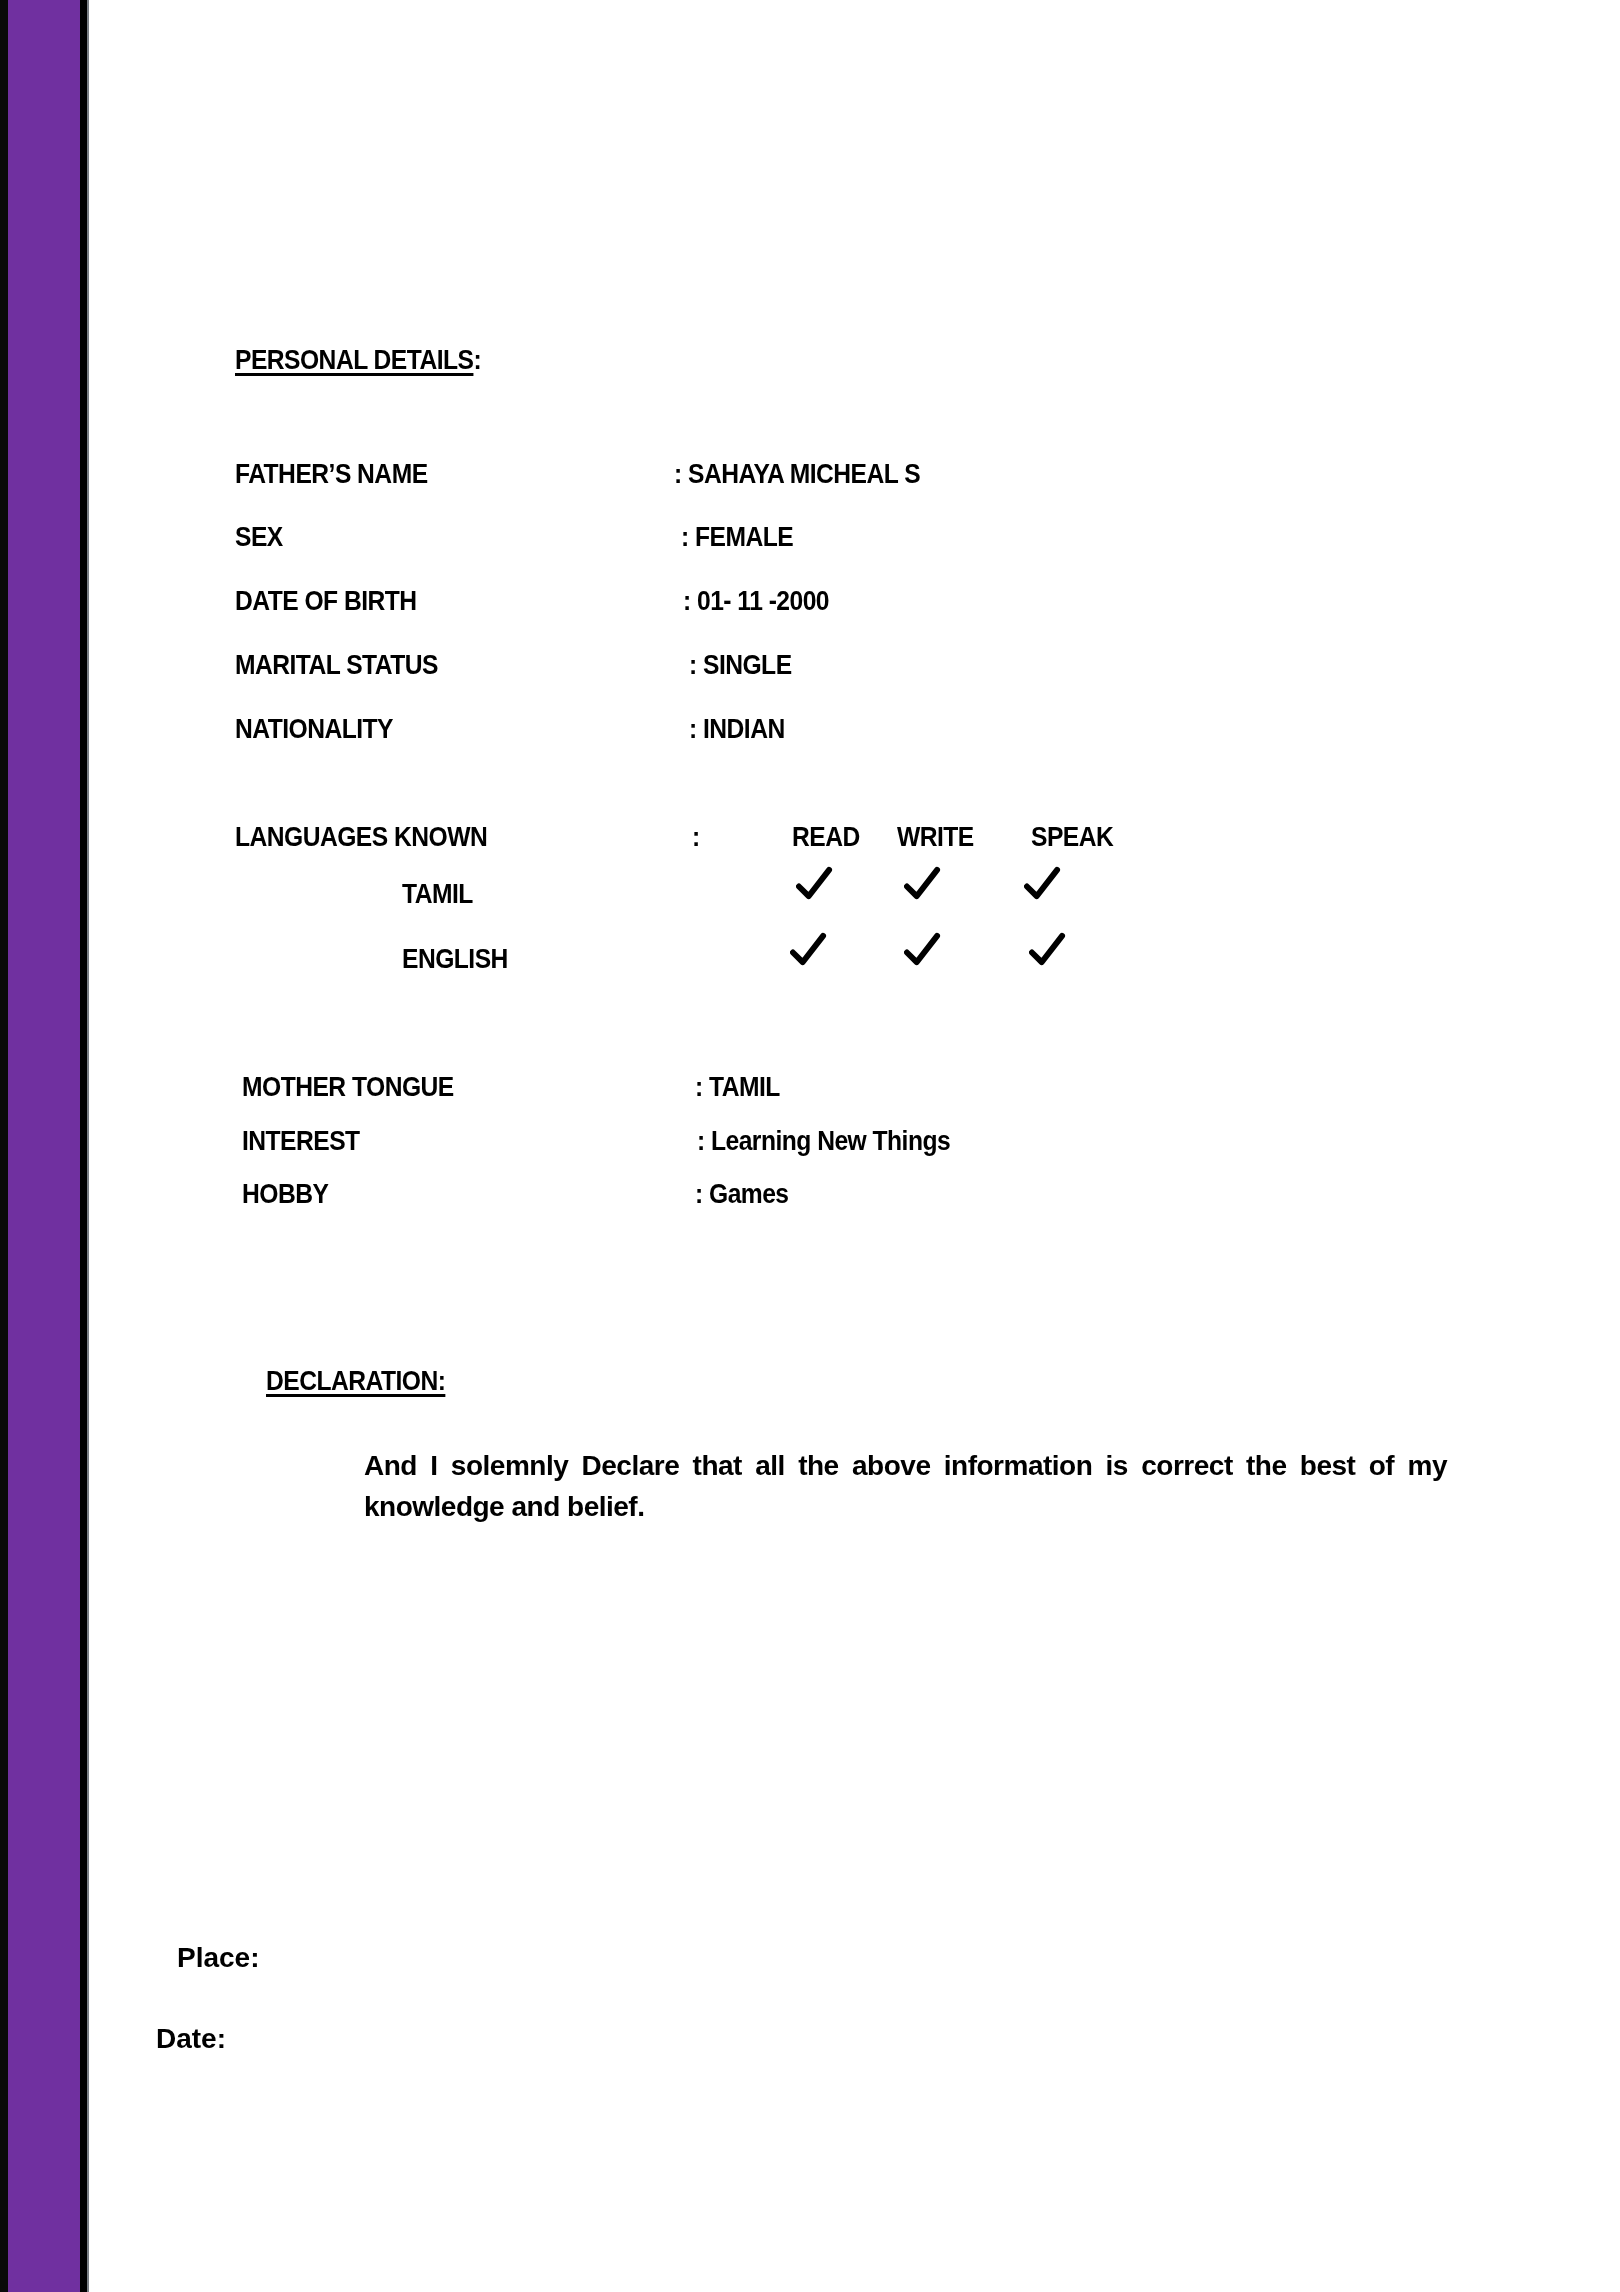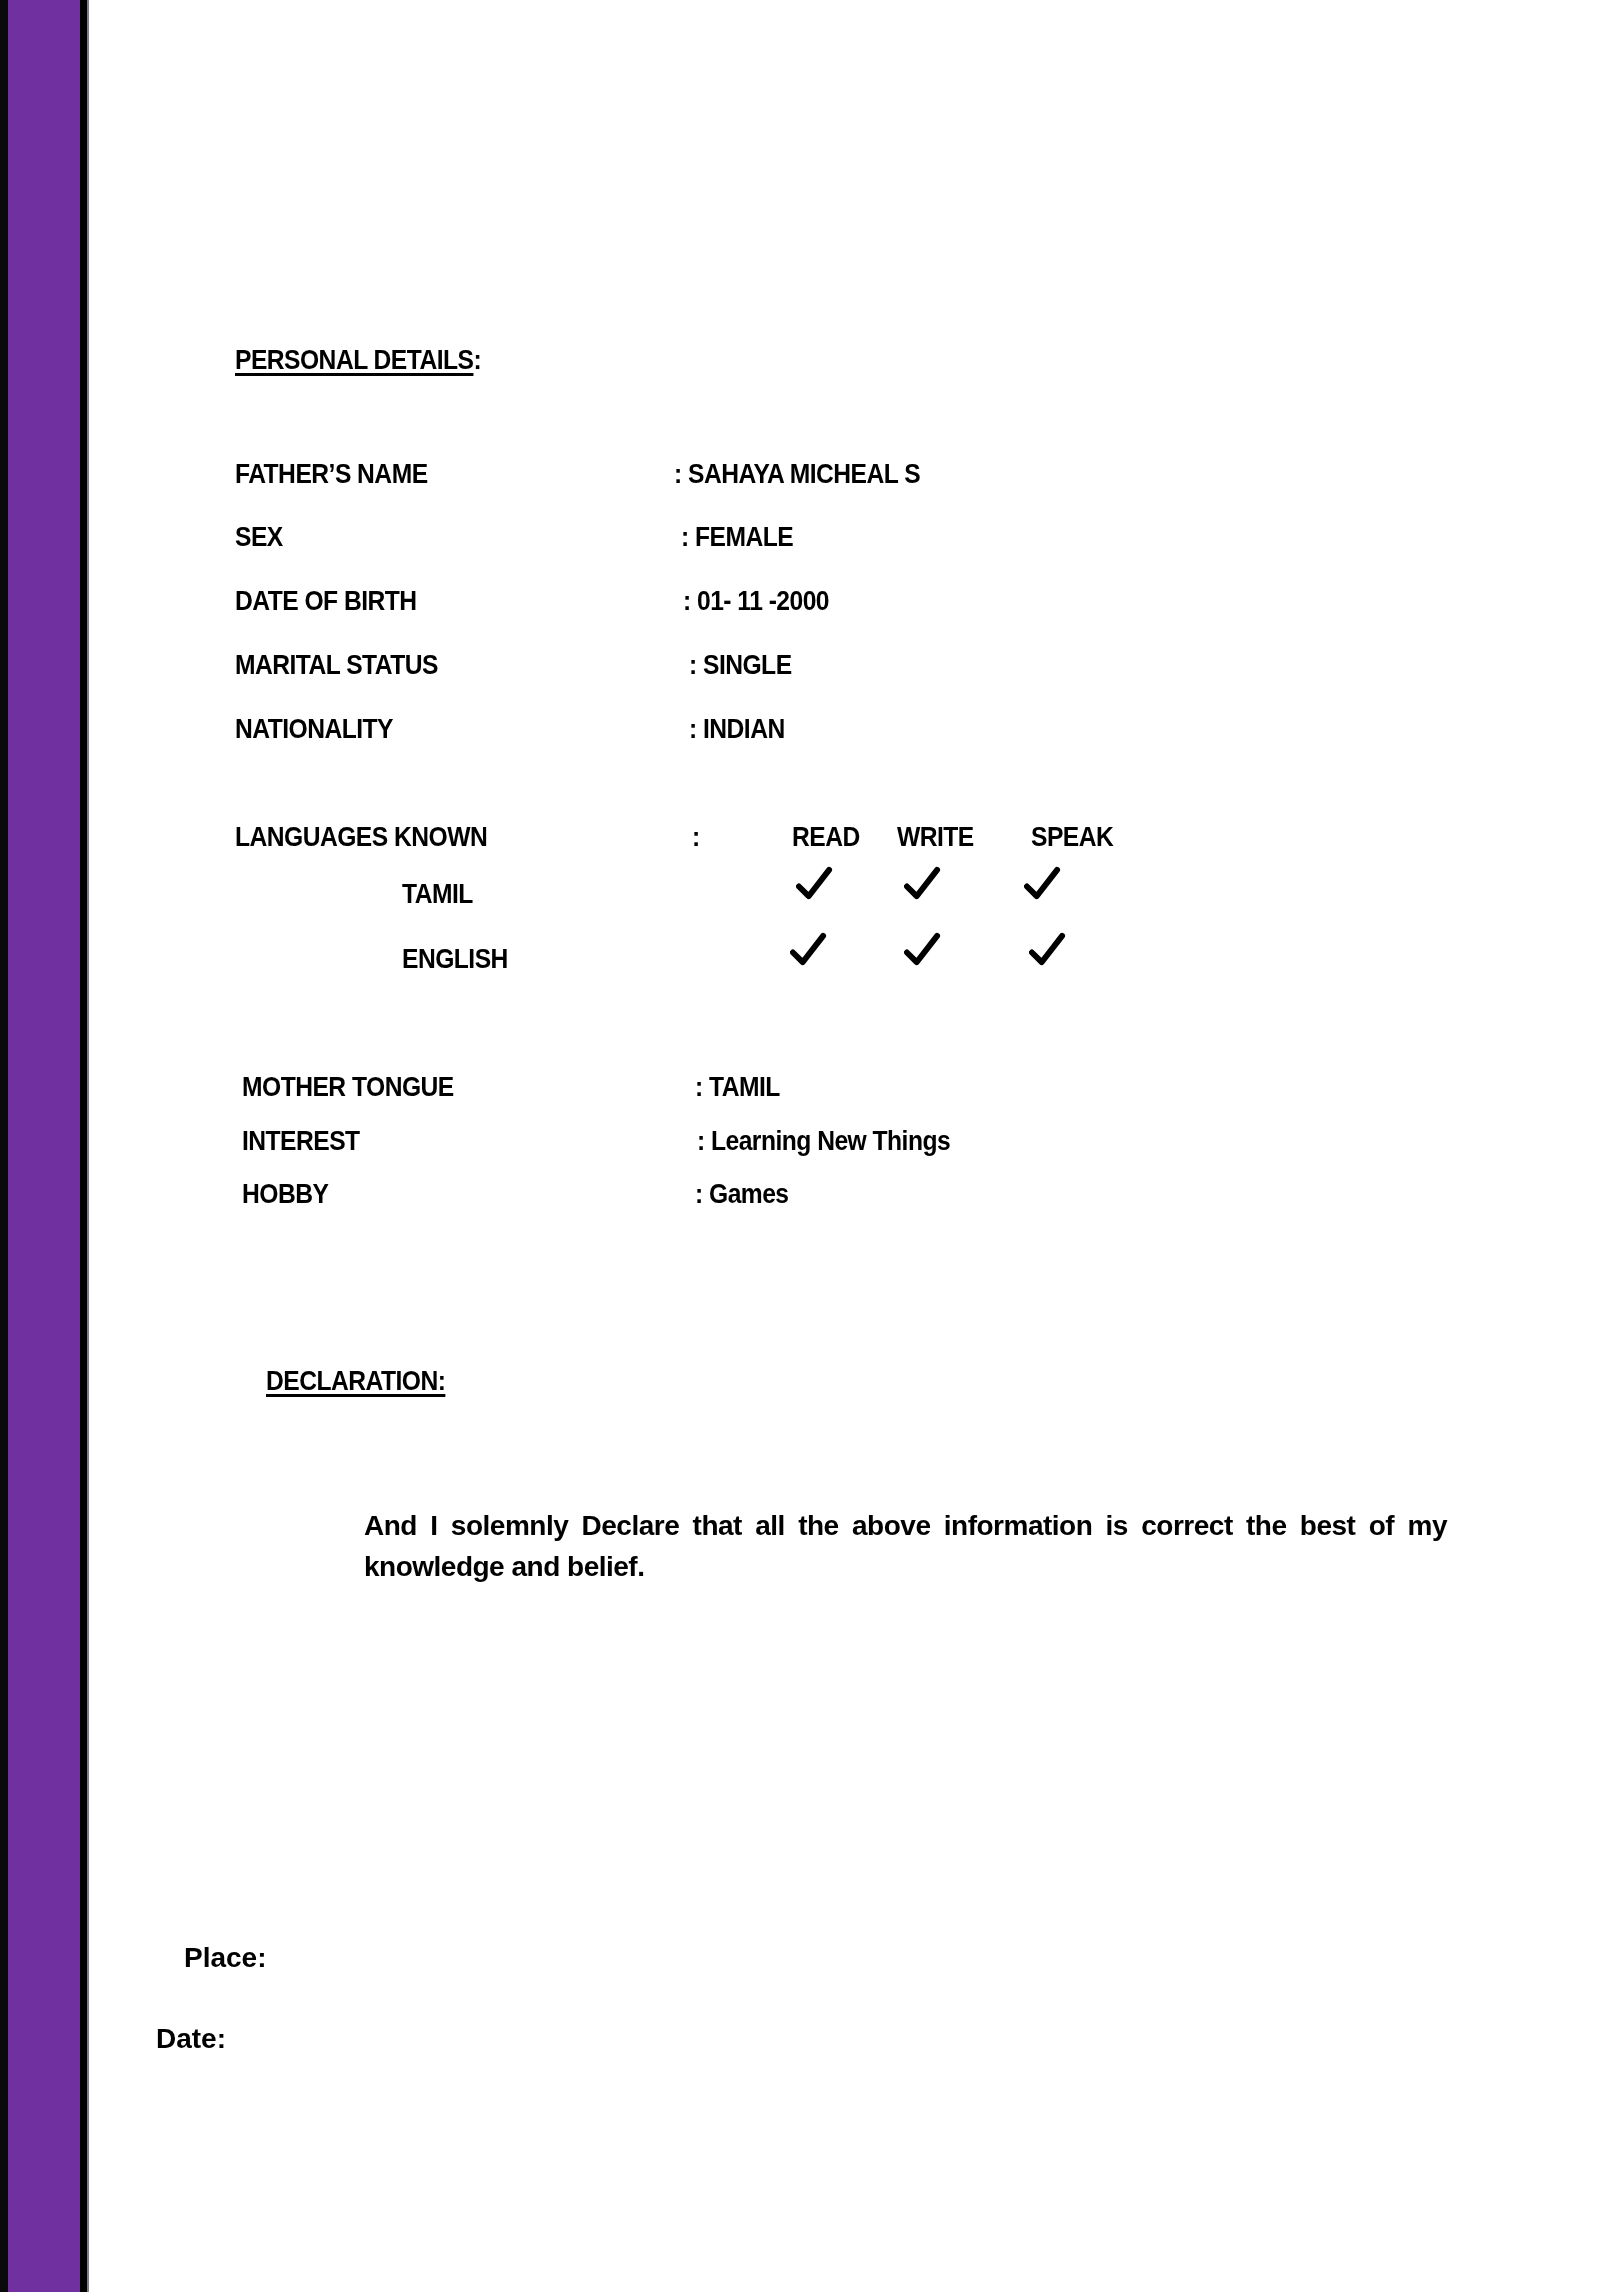--- a/index.html
+++ b/index.html
@@ -12,21 +12,21 @@
     .bar-black-left { position: absolute; left: 0; top: 0; width: 7.8px; height: 100%; background: #0a0a0a; }
     .bar-purple { position: absolute; left: 7.8px; top: 0; width: 73px; height: 100%; background: #7030A0; }
     .bar-black-right { position: absolute; left: 80px; top: 0; width: 6.9px; height: 100%; background: #000; }
     .bar-grey { position: absolute; left: 87px; top: 0; width: 2px; height: 100%; background: #7a7f85; }
 
     .t { position: absolute; white-space: nowrap; font-size: 28px; line-height: 33px;
          letter-spacing: -0.6px; transform: scaleX(0.88); transform-origin: left top; }
     .u { text-decoration: underline; text-decoration-thickness: 2.9px; text-underline-offset: 3.9px; }
     .check { position: absolute; width: 37px; height: 37px; }
     .decl {
-      position: absolute; left: 364px; top: 1505px; width: 1083px;
+      position: absolute; left: 364px; top: 1445px; width: 1083px;
       font-size: 28px; line-height: 41px; text-align: justify;
       letter-spacing: -0.5px;
     }
   </style>
 </head>
 <body>
 
 <div>
   <div class="bar-black-left"></div>
   <div class="bar-purple"></div>
@@ -85,15 +85,15 @@
 
 <div class="t" style="left:242px; top:1124px;">INTEREST</div>
 <div class="t" style="left:697px; top:1124px;">: Learning New Things</div>
 
 <div class="t" style="left:242px; top:1177px;">HOBBY</div>
 <div class="t" style="left:695px; top:1177px;">: Games</div>
 
 <div class="t u" style="left:266px; top:1364px;">DECLARATION:</div>
 <div class="decl">And I solemnly Declare that all the  above  information  is  correct the best of my knowledge and belief.</div>
 
-<div class="t" style="left:184px; top:1941px; letter-spacing:0; transform:none;text-align:right;">Place:</div>
+<div class="t" style="left:177px; top:1941px; letter-spacing:0; transform:none;text-align:right;">Place:</div>
 <div class="t" style="left:156px; top:2022px; letter-spacing:0; transform:none;">Date:</div>
 
 
 </body></html>

